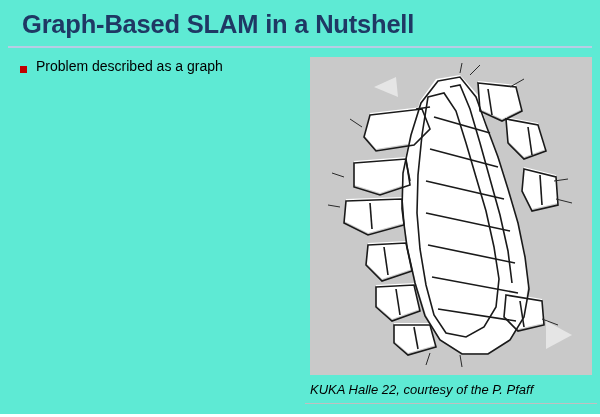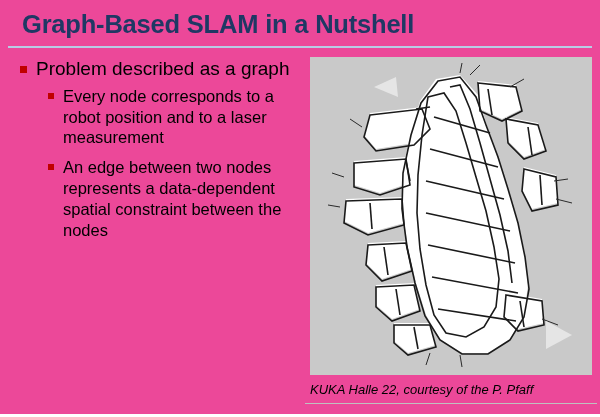--- a/index.html
+++ b/index.html
@@ -11,21 +11,21 @@
     height: 417px;
     background: #ffffff;
     font-family: "Liberation Sans", sans-serif;
     overflow: hidden;
     position: relative;
   }
   .slide {
     position: relative;
     width: 600px;
     height: 417px;
-    background: #ec4899;
+    background: #5eead4;
   }
   .title {
     position: absolute;
     left: 22px;
     top: 10px;
     font-size: 25.5px;
     font-weight: bold;
     color: #1f3864;
     letter-spacing: -0.2px;
     white-space: nowrap;
@@ -42,24 +42,24 @@
   
   .bullets {
     position: absolute;
     left: 20px;
     top: 58px;
     width: 285px;
   }
   .b1 {
     position: relative;
     padding-left: 16px;
-    font-size: 19px;
+    font-size: 14px;
     color: #000000;
     line-height: 1.15;
-    margin-bottom: 6px;
+    margin-bottom: 23px;
   }
   .b1 .marker {
     position: absolute;
     left: 0px;
     top: 8px;
     width: 7px;
     height: 7px;
     background: #c00000;
   }
   .b2wrap {
@@ -132,30 +132,20 @@
   <div class="title">Graph-Based SLAM in a Nutshell</div>
   <div class="title-rule"></div>
 
   <div class="bullets">
 
     <div class="b1">
       <span class="marker"></span>
       <span>Problem described as a graph</span>
     </div>
 
-    <div class="b2wrap">
-      <div class="b2">
-        <span class="marker"></span>
-        <span>Every node corresponds to a robot position and to a laser measurement</span>
-      </div>
-      <div class="b2">
-        <span class="marker"></span>
-        <span>An edge between two nodes represents a data-dependent spatial constraint between the nodes</span>
-      </div>
-    </div>
 
   </div>
 
   <div class="figure">
     <svg class="map-svg" viewBox="0 0 282 318">
       <rect x="0" y="0" width="282" height="318" fill="#c9c9c9"></rect>
 
       <g fill="#ffffff">
         <polygon points="126,22 150,18 168,38 176,66 186,96 196,126 206,158 214,192 218,228 214,258 200,282 178,296 152,296 130,282 116,258 106,226 98,190 92,152 92,116 100,78 110,44"></polygon>
         <polygon points="60,56 112,50 120,70 104,86 66,92 54,78"></polygon>

